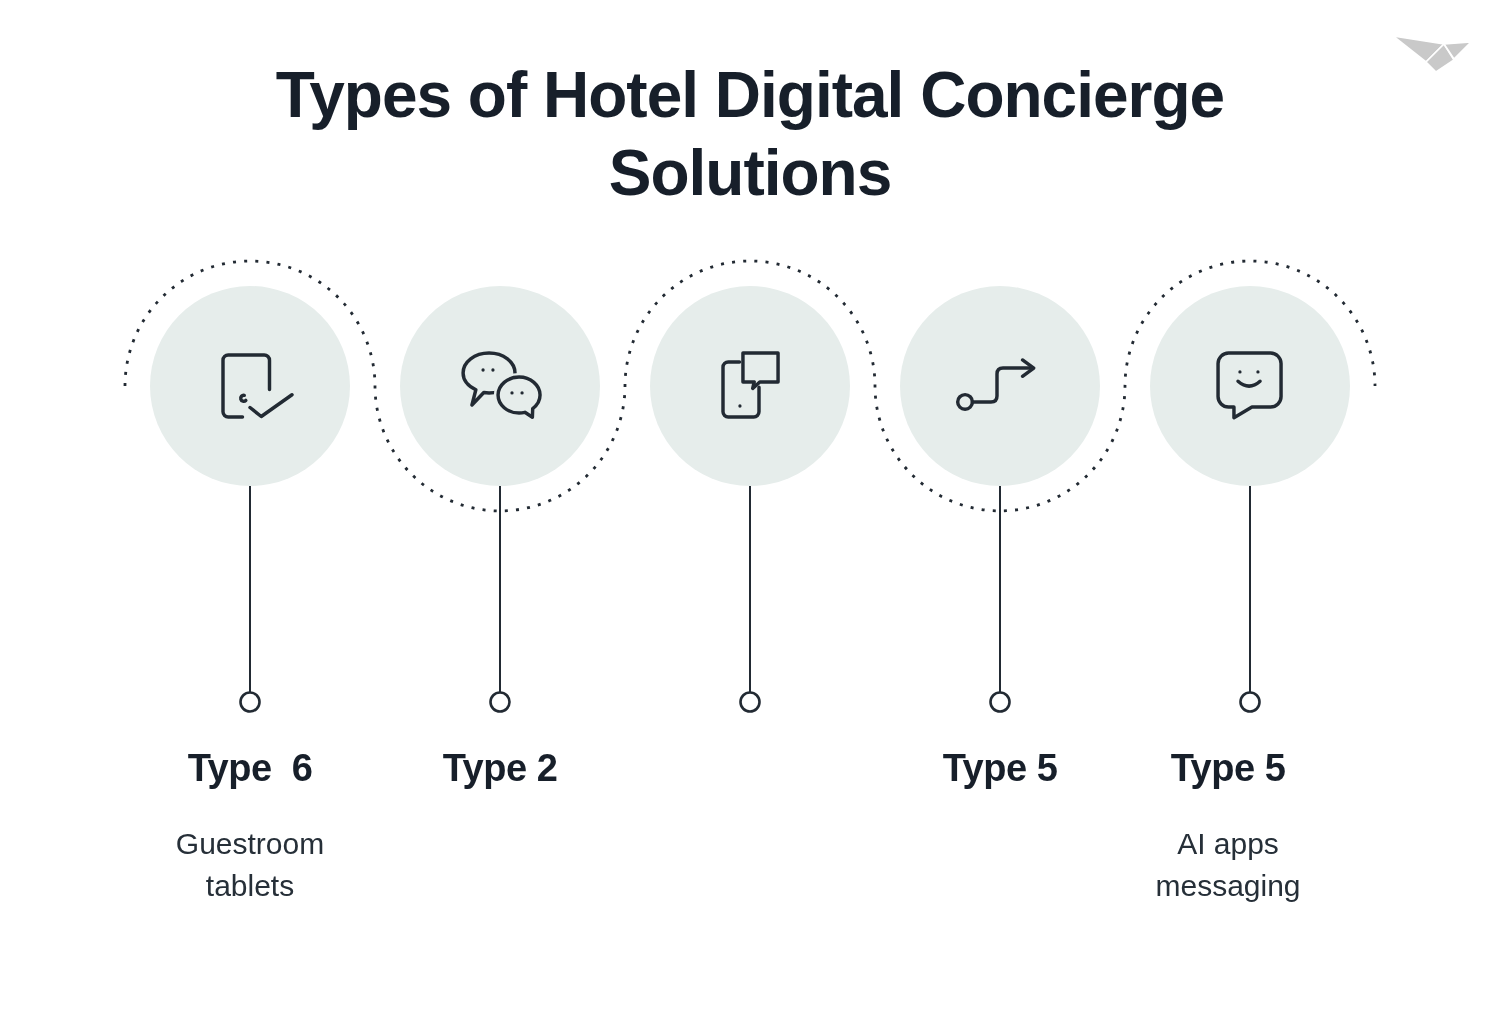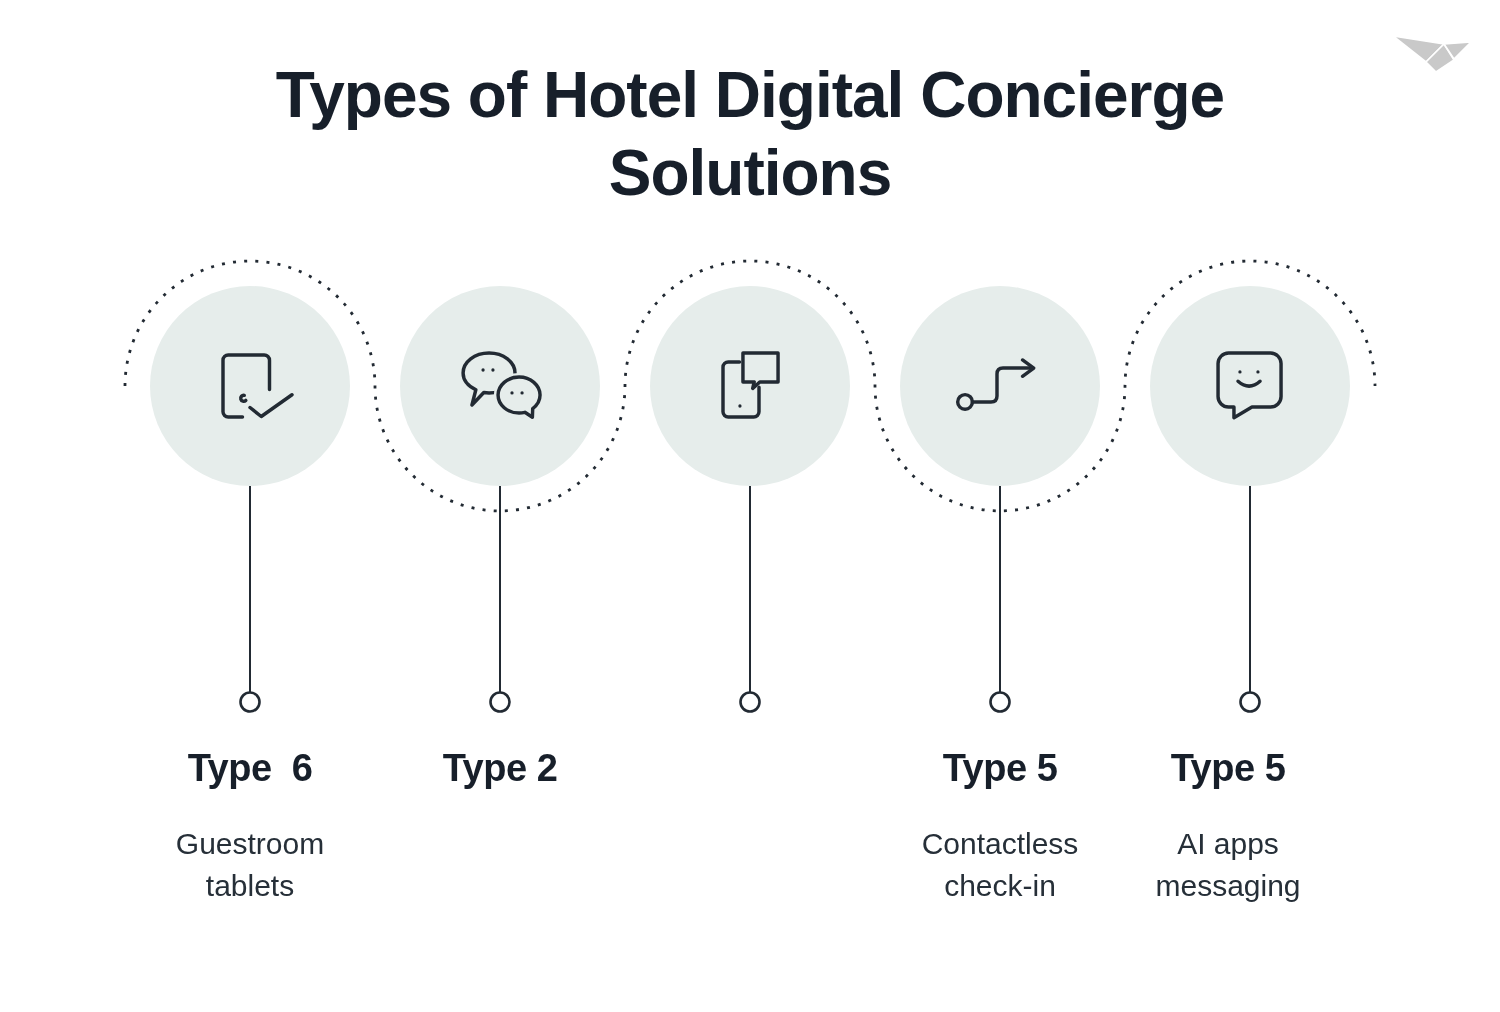--- a/index.html
+++ b/index.html
@@ -166,21 +166,20 @@
   <div class="cols">
     <div class="col" style="left:150px">
       <div class="type">Type  6</div>
       <div class="desc">Guestroom tablets</div>
     </div>
     <div class="col" style="left:400px">
       <div class="type">Type 2</div>
     </div>
     <div class="col" style="left:900px">
       <div class="type">Type 5</div>
-      <div class="desc">Contactless check-in</div>
     </div>
     <div class="col" style="left:1128px">
       <div class="type">Type 5</div>
       <div class="desc">AI apps messaging</div>
     </div>
   </div>
 
 </div>
 
 </body></html>

